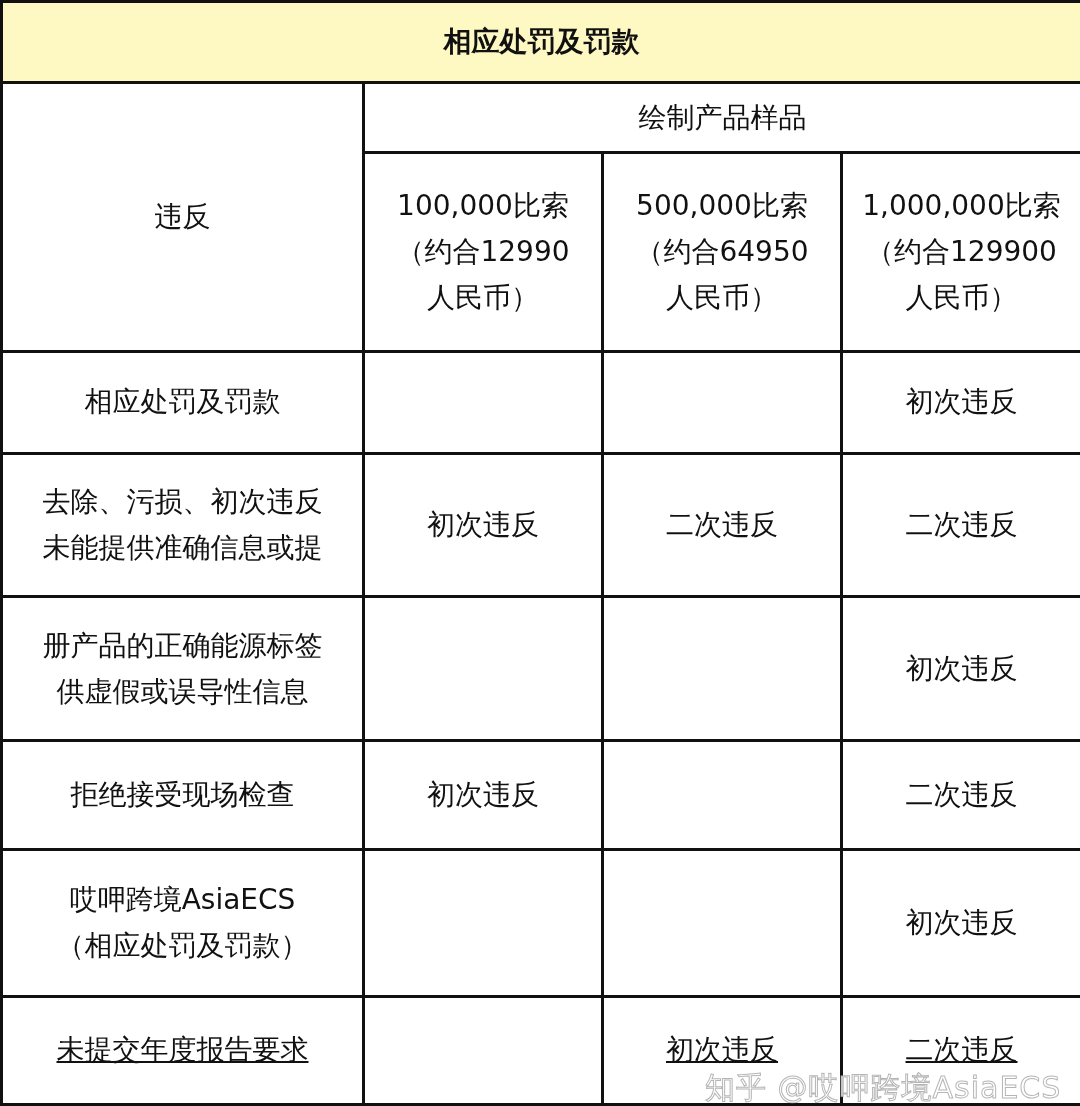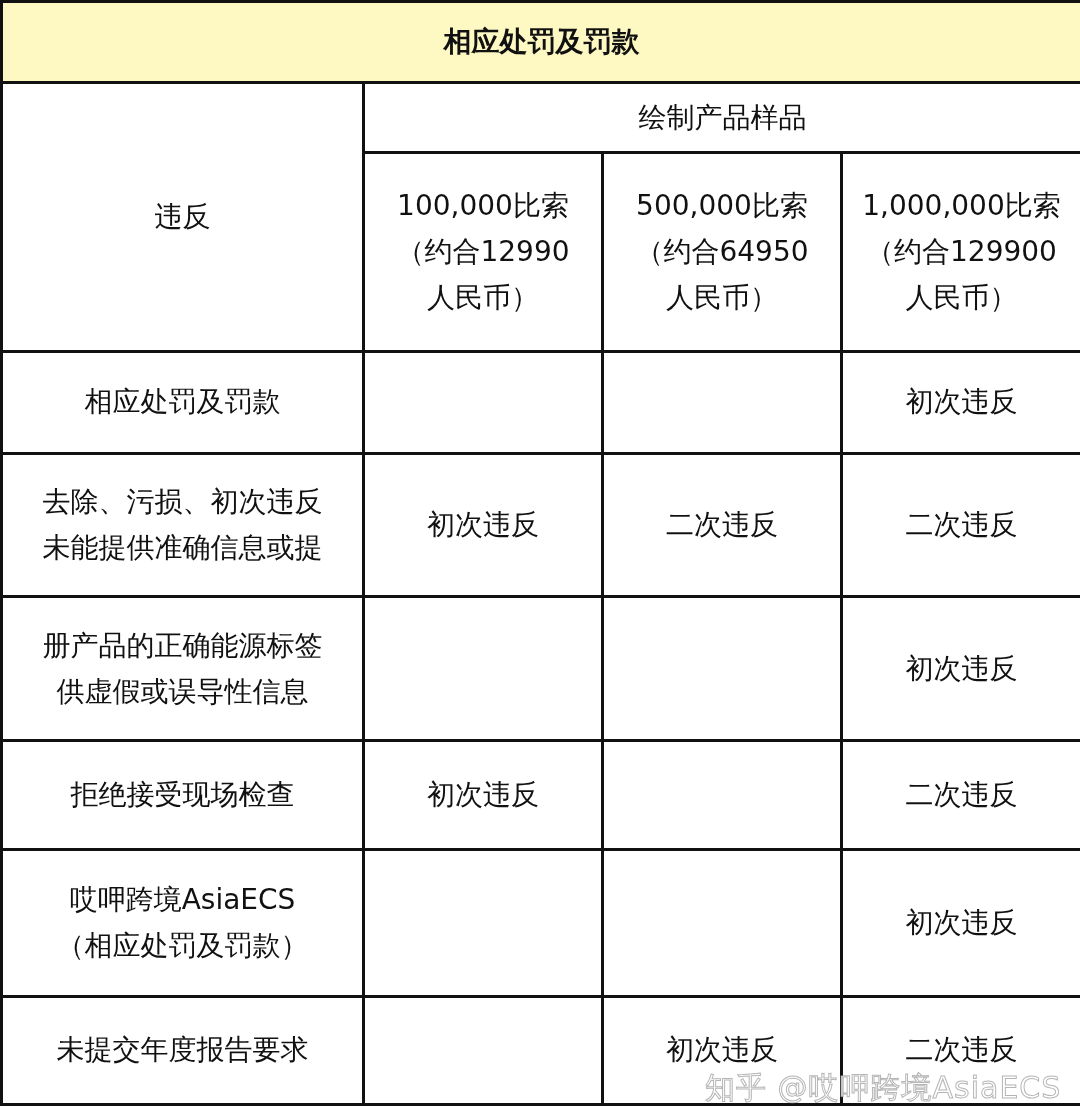--- a/index.html
+++ b/index.html
@@ -89,21 +89,21 @@
       </tr>
       <tr style="height: 146px;">
         <td>
           <div>哎呷跨境AsiaECS</div>
           <div>（相应处罚及罚款）</div>
         </td>
         <td></td>
         <td></td>
         <td>初次违反</td>
       </tr>
-      <tr style="height: 108px;">
+      <tr style="height: 108px; text-decoration: underline;">
         <td>
           <div>未提交年度报告要求</div>
         </td>
         <td></td>
         <td>初次违反</td>
         <td>二次违反</td>
       </tr>
     </tbody>
 </table>
 

